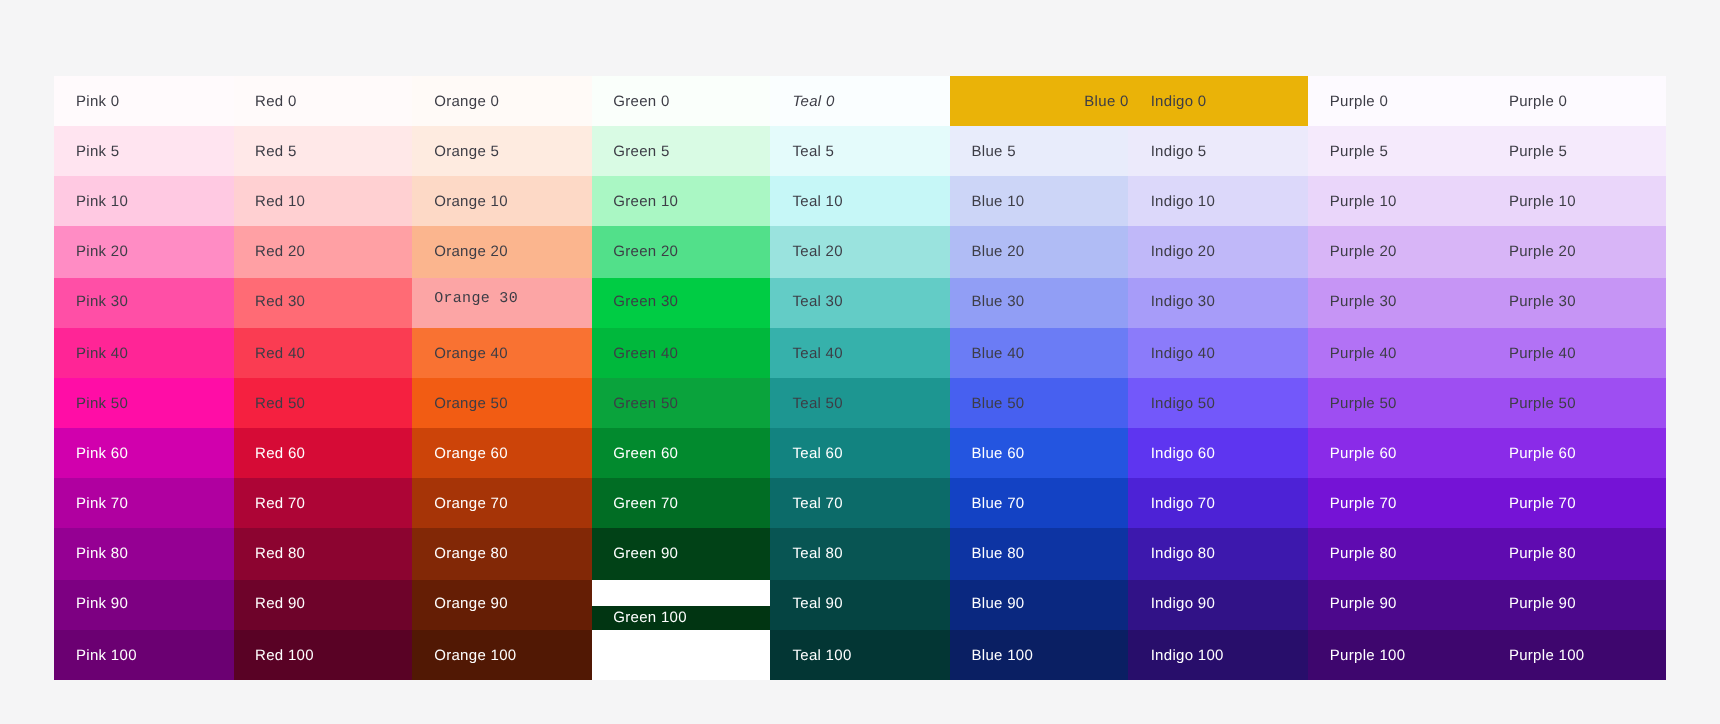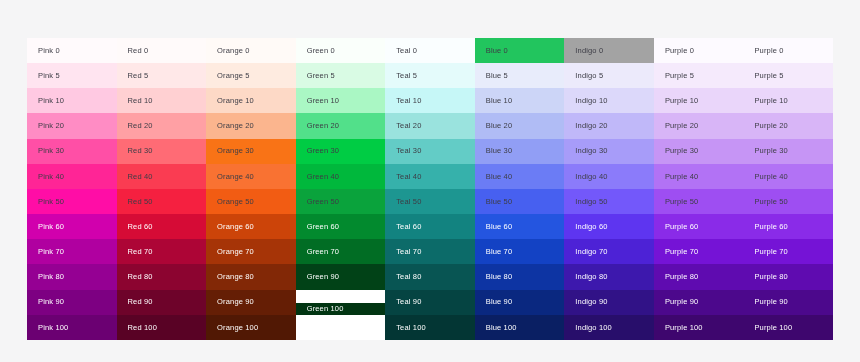--- a/index.html
+++ b/index.html
@@ -133,21 +133,21 @@
       </div>
       <div class="swatch" style="background: rgb(254, 235, 224);">
         <span class="swatch-label" style="color: rgb(61, 61, 70);">Orange 5</span>
       </div>
       <div class="swatch" style="background: rgb(253, 217, 198);">
         <span class="swatch-label" style="color: rgb(61, 61, 70);">Orange 10</span>
       </div>
       <div class="swatch" style="background: rgb(251, 181, 142);">
         <span class="swatch-label" style="color: rgb(61, 61, 70);">Orange 20</span>
       </div>
-      <div class="swatch" style="background: #f97316;">
+      <div class="swatch" style="background: #fca5a5; font-family: Liberation Mono, monospace;">
         <span class="swatch-label" style="color: rgb(61, 61, 70);">Orange 30</span>
       </div>
       <div class="swatch" style="background: rgb(249, 114, 50);">
         <span class="swatch-label" style="color: rgb(61, 61, 70);">Orange 40</span>
       </div>
       <div class="swatch" style="background: rgb(242, 92, 19);">
         <span class="swatch-label" style="color: rgb(61, 61, 70);">Orange 50</span>
       </div>
       <div class="swatch" style="background: rgb(204, 68, 9);">
         <span class="swatch-label" style="color: rgb(255, 255, 255);">Orange 60</span>
@@ -194,21 +194,21 @@
         <span class="swatch-label" style="color: rgb(255, 255, 255);">Green 70</span>
       </div>
       <div class="swatch" style="background: rgb(1, 66, 23);">
         <span class="swatch-label" style="color: rgb(255, 255, 255);">Green 90</span>
       </div>
       <div class="swatch" style="background: rgb(1, 53, 18); margin-top: 13px;">
         <span class="swatch-label" style="color: rgb(255, 255, 255);">Green 100</span>
       </div>
     </div>
     <div class="palette-column">
-      <div class="swatch" style="background: rgb(250, 254, 255);">
+      <div class="swatch" style="background: rgb(250, 254, 255); font-style: italic;">
         <span class="swatch-label" style="color: rgb(61, 61, 70);">Teal 0</span>
       </div>
       <div class="swatch" style="background: rgb(228, 251, 251);">
         <span class="swatch-label" style="color: rgb(61, 61, 70);">Teal 5</span>
       </div>
       <div class="swatch" style="background: rgb(198, 247, 247);">
         <span class="swatch-label" style="color: rgb(61, 61, 70);">Teal 10</span>
       </div>
       <div class="swatch" style="background: rgb(154, 227, 222);">
         <span class="swatch-label" style="color: rgb(61, 61, 70);">Teal 20</span>
@@ -232,21 +232,21 @@
         <span class="swatch-label" style="color: rgb(255, 255, 255);">Teal 80</span>
       </div>
       <div class="swatch" style="background: rgb(5, 68, 66);">
         <span class="swatch-label" style="color: rgb(255, 255, 255); text-align: right;">Teal 90</span>
       </div>
       <div class="swatch" style="background: rgb(3, 54, 52);">
         <span class="swatch-label" style="color: rgb(255, 255, 255);">Teal 100</span>
       </div>
     </div>
     <div class="palette-column">
-      <div class="swatch" style="background: #22c55e;">
+      <div class="swatch" style="background: #eab308; justify-content: flex-end;">
         <span class="swatch-label" style="color: rgb(61, 61, 70);">Blue 0</span>
       </div>
       <div class="swatch" style="background: rgb(232, 236, 251);">
         <span class="swatch-label" style="color: rgb(61, 61, 70);">Blue 5</span>
       </div>
       <div class="swatch" style="background: rgb(204, 213, 247);">
         <span class="swatch-label" style="color: rgb(61, 61, 70);">Blue 10</span>
       </div>
       <div class="swatch" style="background: rgb(176, 188, 245);">
         <span class="swatch-label" style="color: rgb(61, 61, 70);">Blue 20</span>
@@ -270,21 +270,21 @@
         <span class="swatch-label" style="color: rgb(255, 255, 255);">Blue 80</span>
       </div>
       <div class="swatch" style="background: rgb(10, 40, 128);">
         <span class="swatch-label" style="color: rgb(255, 255, 255);">Blue 90</span>
       </div>
       <div class="swatch" style="background: rgb(10, 31, 99);">
         <span class="swatch-label" style="color: rgb(255, 255, 255);">Blue 100</span>
       </div>
     </div>
     <div class="palette-column">
-      <div class="swatch" style="background: #a3a3a3;">
+      <div class="swatch" style="background: #eab308;">
         <span class="swatch-label" style="color: rgb(61, 61, 70);">Indigo 0</span>
       </div>
       <div class="swatch" style="background: rgb(236, 234, 251);">
         <span class="swatch-label" style="color: rgb(61, 61, 70);">Indigo 5</span>
       </div>
       <div class="swatch" style="background: rgb(220, 216, 250);">
         <span class="swatch-label" style="color: rgb(61, 61, 70);">Indigo 10</span>
       </div>
       <div class="swatch" style="background: rgb(192, 184, 249);">
         <span class="swatch-label" style="color: rgb(61, 61, 70);">Indigo 20</span>

